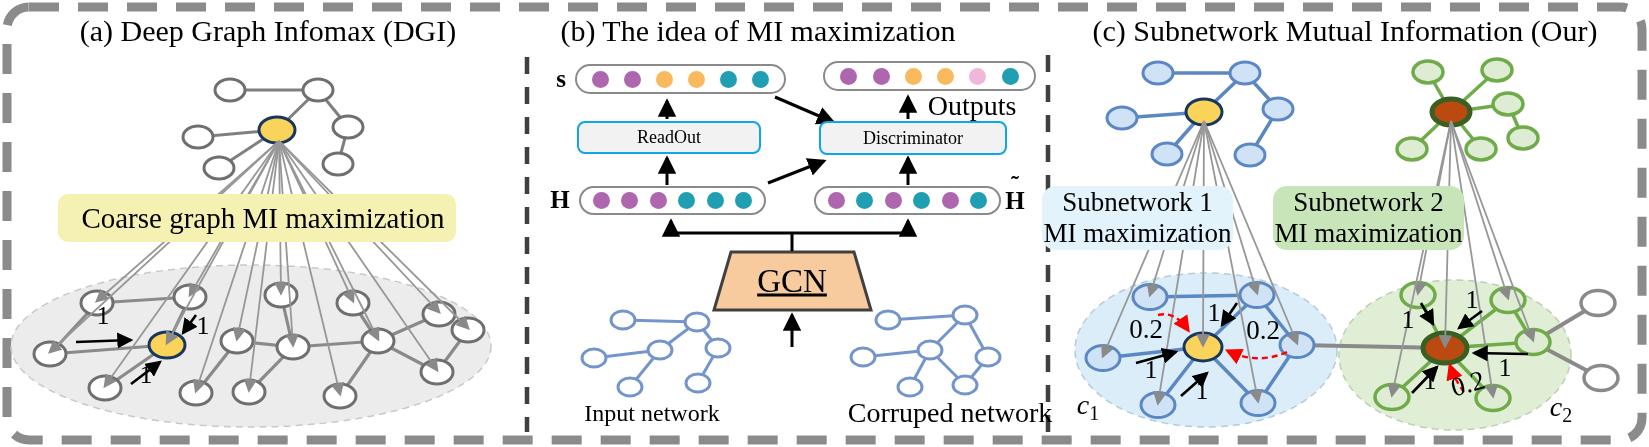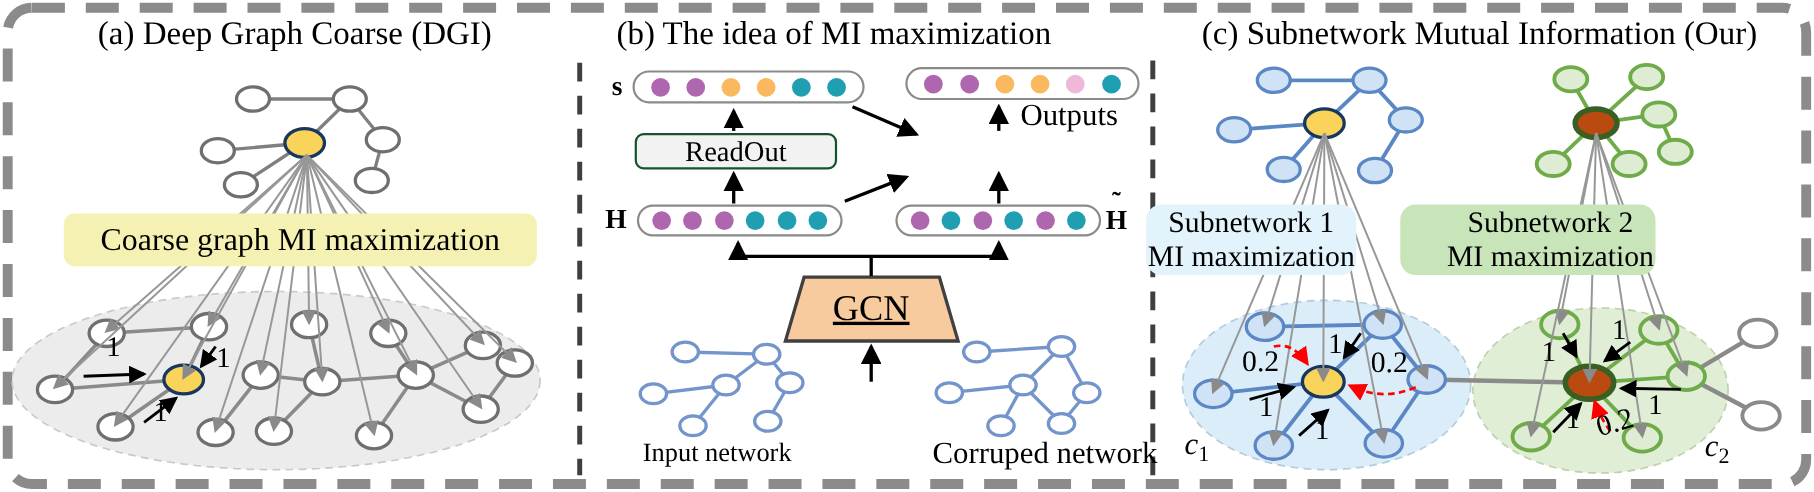--- a/index.html
+++ b/index.html
@@ -22,24 +22,24 @@
   .hubBr{fill:#BA4A10;stroke:#3A5F22;stroke-width:5;}
   .nodeW{fill:#fff;stroke:#8a8a8a;stroke-width:3.5;}
   .grayEdge{stroke:#8a8a8a;stroke-width:4;}
   .arrB{stroke:#000;stroke-width:2.6;fill:none;}
   .arrB3{stroke:#000;stroke-width:3;fill:none;}
   .arrRed{stroke:#FF0000;stroke-width:2.4;fill:none;stroke-dasharray:6 4;}
 
   
   .label{position:absolute;transform:translate(-50%,-50%);white-space:nowrap;}
   .ptitle{font-size:30px;}
-  .ybox{position:absolute;left:58px;top:194px;width:430px;height:48px;background:#F5F1B2;
-        border-radius:10px;display:flex;align-items:center;justify-content:center;font-size:29px;}
-  .procbox{position:absolute;background:#F2F2F2;border:2px solid #14532d;border-radius:8px;
-        display:flex;align-items:center;justify-content:center;font-size:26px;box-sizing:border-box;}
+  .ybox{position:absolute;left:58px;top:194px;width:386px;height:48px;background:#F5F1B2;
+        border-radius:10px;display:flex;align-items:center;justify-content:center;font-size:29px;padding-left:12px;}
+  .procbox{position:absolute;background:#F2F2F2;border:2px solid #0ea5e9;border-radius:8px;
+        display:flex;align-items:center;justify-content:center;font-size:18px;box-sizing:border-box;}
   .subbox{position:absolute;top:186px;width:191px;height:64px;border-radius:14px;display:flex;
         flex-direction:column;align-items:center;justify-content:center;font-size:27px;line-height:31px;}
   .pill{position:absolute;height:30px;background:#fff;border:2px solid #8a8a8a;border-radius:16px;
         display:flex;align-items:center;justify-content:space-evenly;box-sizing:border-box;}
   .dot{width:17px;height:17px;border-radius:50%;background:#999;}
   .dot[data-color="purple"]{background:#AE66AE;}
   .dot[data-color="orange"]{background:#FBB95F;}
   .dot[data-color="teal"]{background:#219FB2;}
   .dot[data-color="pink"]{background:#F0B8D8;}
   .veclab{font-weight:bold;font-size:25px;}
@@ -331,21 +331,21 @@
       </g>
 
       <g class="arrRed">
         <path d="M 1158,315 Q 1175,311 1188,330" marker-end="url(#mRed)"></path>
         <path d="M 1287,352 Q 1258,365 1228,351" marker-end="url(#mRed)"></path>
         <path d="M 1464,392 Q 1455,380 1450,366" marker-end="url(#mRed)"></path>
       </g>
     </g>
   </svg>
 
-  <span class="label ptitle" style="left:268px;top:31px;">(a) Deep Graph Coarse (DGI)</span>
+  <span class="label ptitle" style="left:268px;top:31px;">(a) Deep Graph Infomax (DGI)</span>
   <span class="label ptitle" style="left:758px;top:31px;">(b) The idea of MI maximization</span>
   <span class="label ptitle" style="left:1345px;top:31px;">(c) Subnetwork Mutual Information (Our)</span>
 
   <div class="ybox">
     <span>Coarse graph MI maximization</span>
   </div>
   <span class="label wnum" style="left:103px;top:316px;">1</span>
   <span class="label wnum" style="left:203px;top:326px;">1</span>
   <span class="label wnum" style="left:146px;top:375px;">1</span>
 
@@ -364,20 +364,23 @@
     <span class="dot" data-color="orange"></span>
     <span class="dot" data-color="orange"></span>
     <span class="dot" data-color="pink"></span>
     <span class="dot" data-color="teal"></span>
   </div>
   <span class="label" style="left:972px;top:106px;font-size:28px;">Outputs</span>
 
   <div class="procbox" style="left:577px;top:121px;width:184px;height:33px;">
     <span>ReadOut</span>
   </div>
+  <div class="procbox" style="left:819px;top:121px;width:188px;height:34px;">
+    <span>Discriminator</span>
+  </div>
 
   <span class="label veclab" style="left:560px;top:200px;">H</span>
   <div class="pill" style="left:579px;top:186px;width:187px;height:29px;">
     <span class="dot" data-color="purple"></span>
     <span class="dot" data-color="purple"></span>
     <span class="dot" data-color="purple"></span>
     <span class="dot" data-color="teal"></span>
     <span class="dot" data-color="teal"></span>
     <span class="dot" data-color="teal"></span>
   </div>
@@ -394,21 +397,21 @@
   </span>
 
   <span class="label" style="left:792px;top:281px;font-size:33px;text-decoration:underline;">GCN</span>
   <span class="label" style="left:652px;top:413px;font-size:24px;">Input network</span>
   <span class="label" style="left:950px;top:413px;font-size:28px;font-family:Liberation Serif, serif;">Corruped network</span>
 
   <div class="subbox" style="left:1042px;background:#E2F3FC;">
     <span>Subnetwork 1</span>
     <span>MI maximization</span>
   </div>
-  <div class="subbox" style="left:1273px;background:#C8E4B9;padding-left:41px;">
+  <div class="subbox" style="left:1273px;background:#C8E4B9;">
     <span>Subnetwork 2</span>
     <span>MI maximization</span>
   </div>
 
   <span class="label wnum" style="left:1146px;top:329px;font-size:27px;">0.2</span>
   <span class="label wnum" style="left:1214px;top:313px;">1</span>
   <span class="label wnum" style="left:1263px;top:330px;font-size:27px;">0.2</span>
   <span class="label wnum" style="left:1151px;top:370px;">1</span>
   <span class="label wnum" style="left:1202px;top:391px;">1</span>
 

